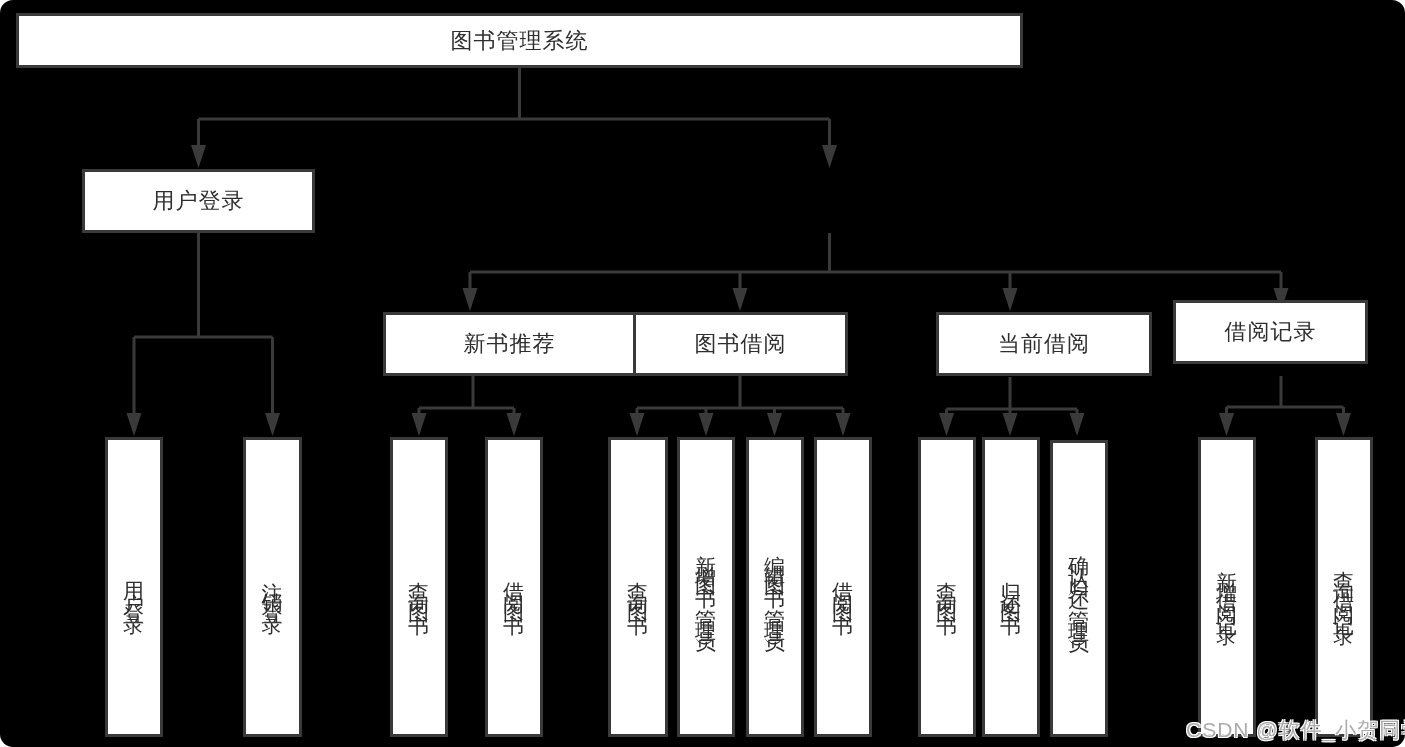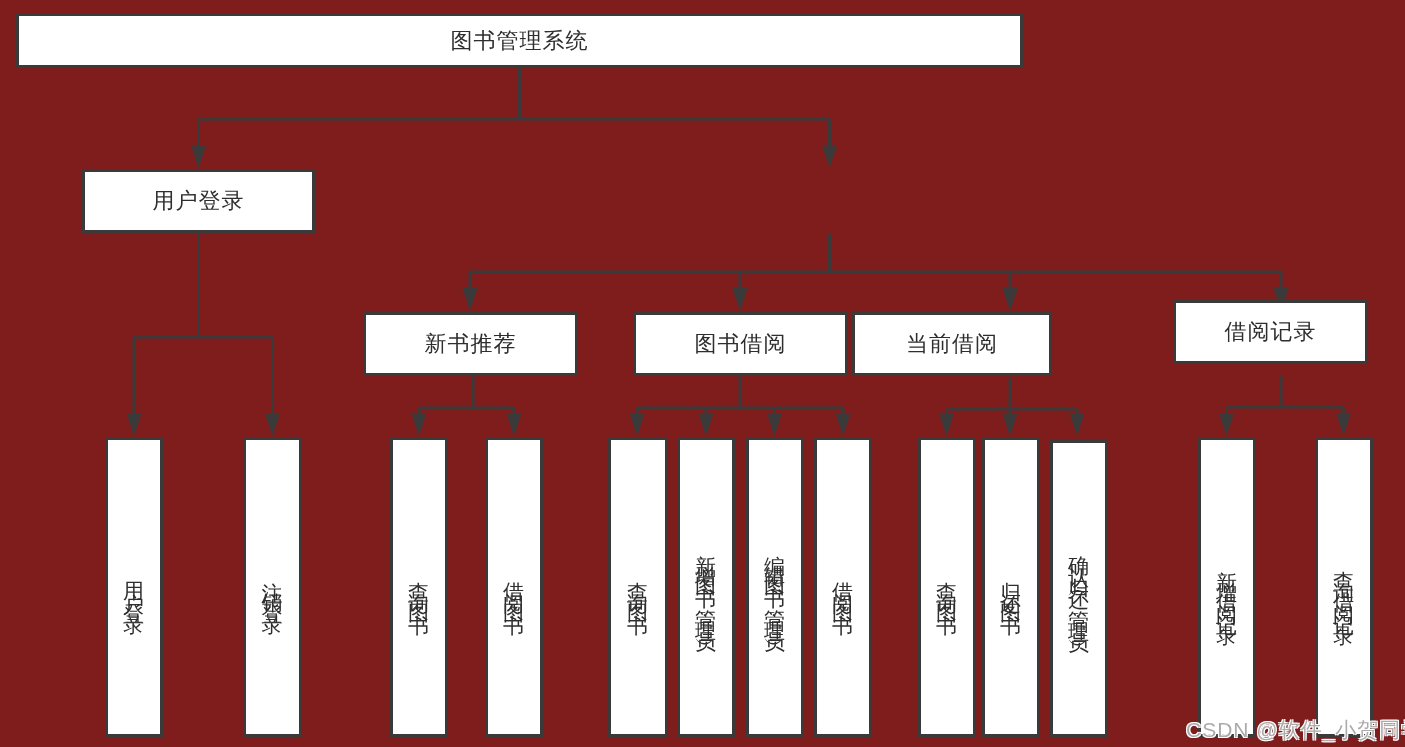--- a/index.html
+++ b/index.html
@@ -1,22 +1,23 @@
 <!DOCTYPE html>
 <html><head>
 <meta charset="utf-8">
 <style>
   html, body { margin: 0; padding: 0; background: #ffffff; }
   .stage {
     position: relative;
     width: 1405px;
     height: 747px;
-    background: #7f1d1d;
+    background: #000000;
     font-family: "Liberation Sans", sans-serif;
     overflow: hidden;
+    border-radius: 13px;
   }
   .wires {
     position: absolute;
     left: 0; top: 0;
     width: 1405px; height: 747px;
     z-index: 1;
   }
   .box {
     position: absolute;
     box-sizing: border-box;
@@ -106,27 +107,27 @@
   </svg>
 
   <div class="box hbox" style="left:16px; top:13px; width:1007px; height:55px;">
     <span>图书管理系统</span>
   </div>
 
   <div class="box hbox" style="left:82px; top:169px; width:233px; height:64px;">
     <span>用户登录</span>
   </div>
 
-  <div class="box hbox" style="left:363px; top:312px; width:215px; height:64px;">
+  <div class="box hbox" style="left:383px; top:312px; width:253px; height:64px;">
     <span>新书推荐</span>
   </div>
   <div class="box hbox" style="left:633px; top:312px; width:215px; height:64px;font-family:Liberation Mono, monospace;">
     <span>图书借阅</span>
   </div>
-  <div class="box hbox" style="left:852px; top:312px; width:200px; height:64px;font-family:Liberation Mono, monospace;">
+  <div class="box hbox" style="left:936px; top:312px; width:216px; height:64px;font-family:Liberation Mono, monospace;">
     <span>当前借阅</span>
   </div>
   <div class="box hbox" style="left:1173px; top:300px; width:195px; height:64px;">
     <span>借阅记录</span>
   </div>
 
   <div class="box vbox" style="left:105px; width:58px;">
     <span class="vtext">用户登录</span>
   </div>
   <div class="box vbox" style="left:243px; width:59px;">

